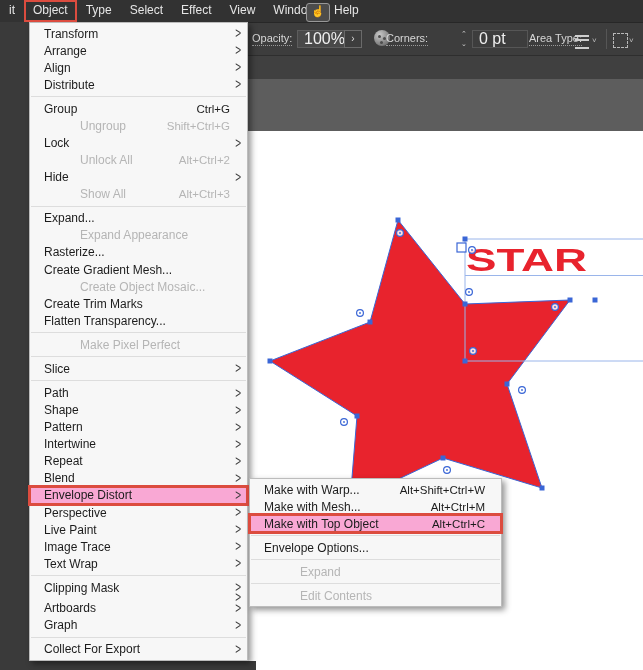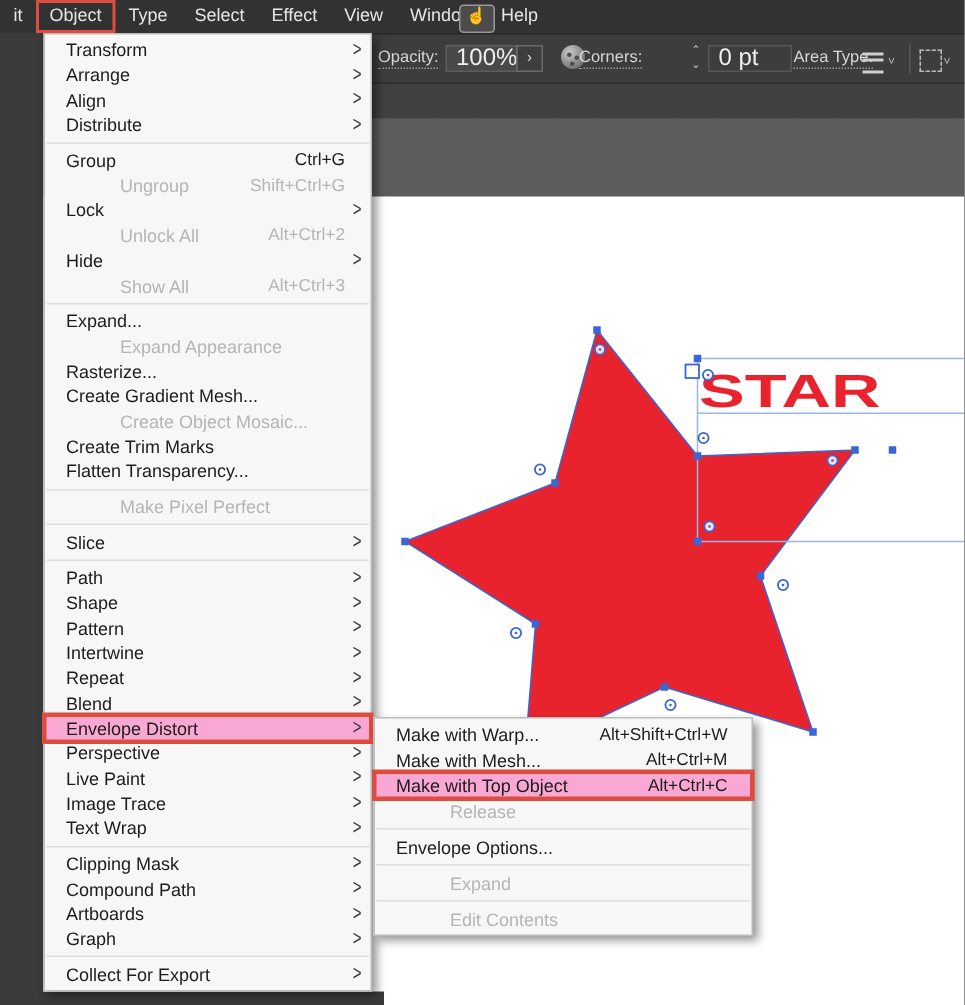--- a/index.html
+++ b/index.html
@@ -277,21 +277,20 @@
       <div class="mi">
         <span class="lbl">Text Wrap</span>
         <span class="arr">&gt;</span>
       </div>
       <div class="sep"></div>
       <div class="mi">
         <span class="lbl">Clipping Mask</span>
         <span class="arr">&gt;</span>
       </div>
       <div class="mi">
-        <span class="lbl">Compound Path</span>
         <span class="arr">&gt;</span>
       </div>
       <div class="mi">
         <span class="lbl">Artboards</span>
         <span class="arr">&gt;</span>
       </div>
       <div class="mi">
         <span class="lbl">Graph</span>
         <span class="arr">&gt;</span>
       </div>
@@ -308,23 +307,20 @@
         <span class="sc">Alt+Shift+Ctrl+W</span>
       </div>
       <div class="mi">
         <span class="lbl">Make with Mesh...</span>
         <span class="sc">Alt+Ctrl+M</span>
       </div>
       <div class="mi hl ann">
         <span class="lbl">Make with Top Object</span>
         <span class="sc">Alt+Ctrl+C</span>
       </div>
-      <div class="mi disabled">
-        <span class="lbl">Release</span>
-      </div>
       <div class="sep"></div>
       <div class="mi">
         <span class="lbl">Envelope Options...</span>
       </div>
       <div class="sep"></div>
       <div class="mi disabled">
         <span class="lbl">Expand</span>
       </div>
       <div class="sep"></div>
       <div class="mi disabled">

